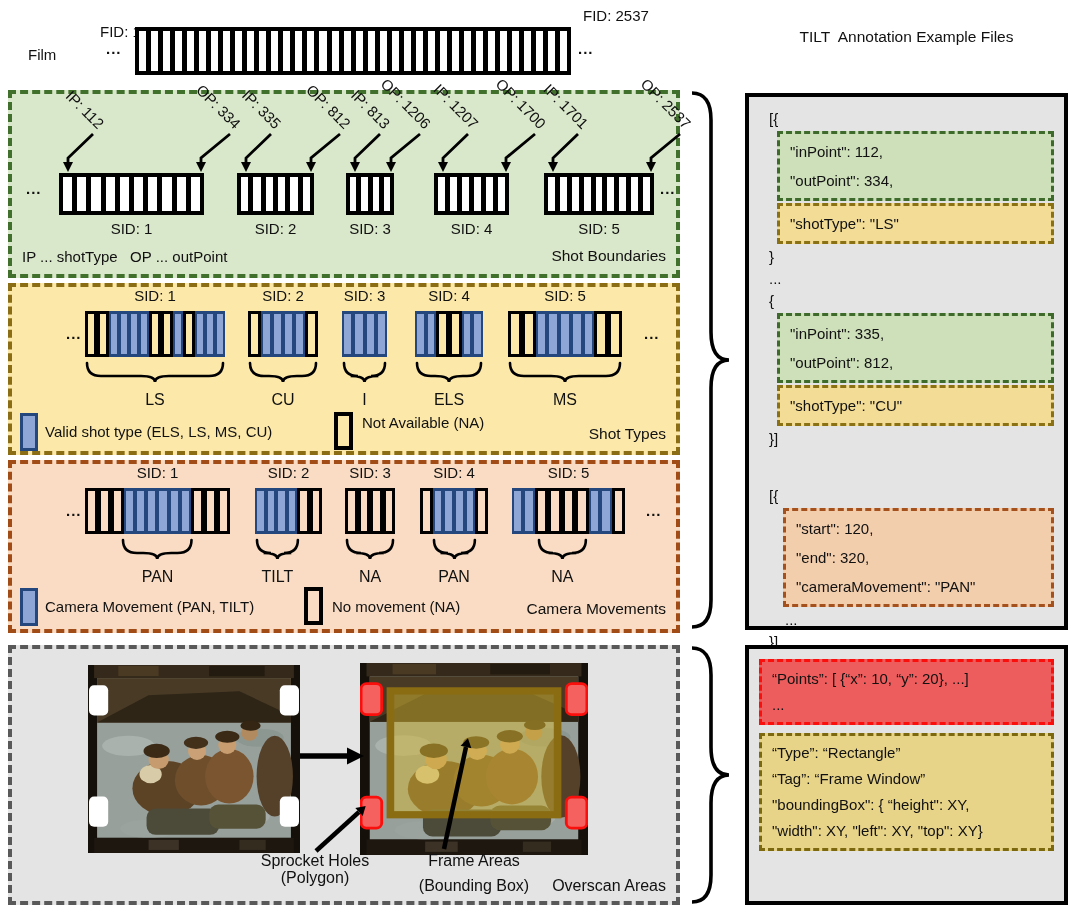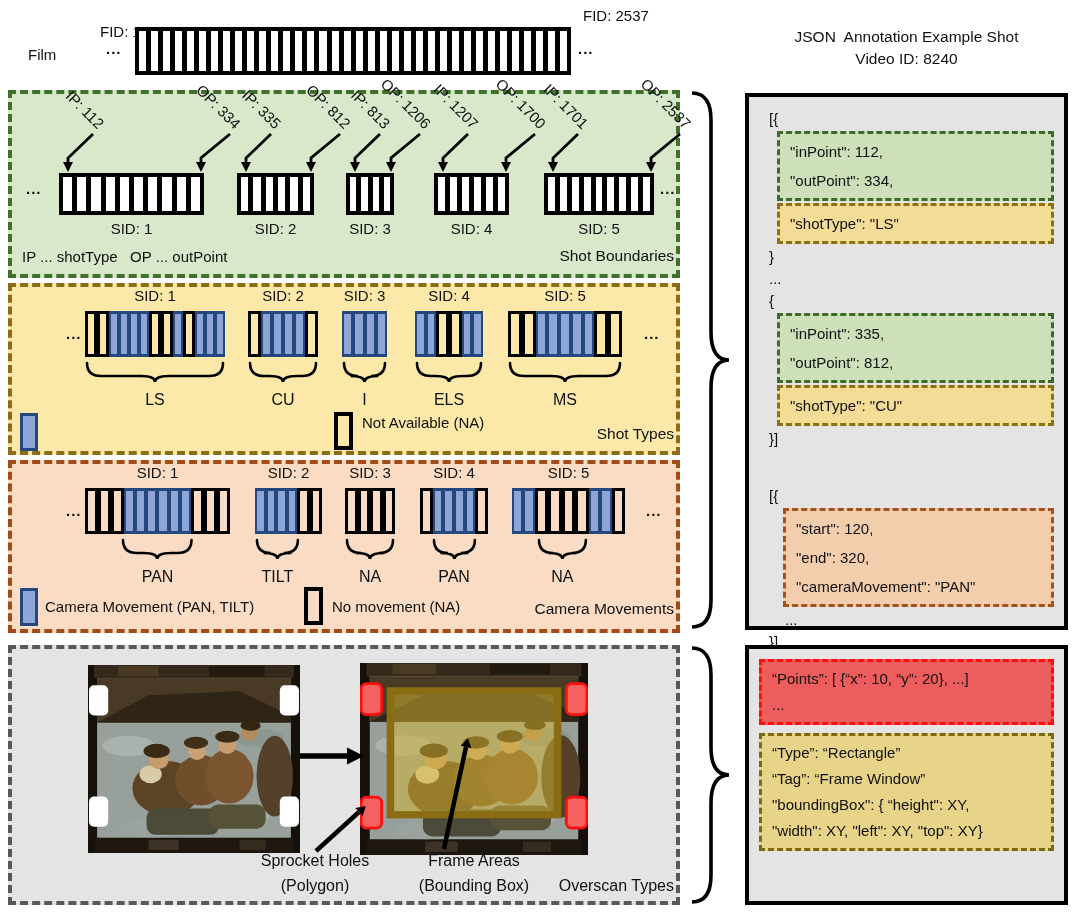--- a/index.html
+++ b/index.html
@@ -10,21 +10,21 @@
   .dots{font-size:15px;font-weight:bold;letter-spacing:1px;}
   .ctr{text-align:center;}
   .pre{white-space:pre;}
 
   
   .secbox{position:absolute;box-sizing:border-box;}
   #box-sb{left:8px;top:90px;width:672px;height:188px;background:#d9e7cb;border:4px dashed #41702c;}
   #box-st{left:8px;top:283px;width:672px;height:172px;background:#fce9a9;border:4px dashed #8a6d14;}
   #box-cm{left:8px;top:460px;width:672px;height:173px;background:#f9dcc3;border:4px dashed #a14c16;}
   #box-os{left:8px;top:645px;width:672px;height:260px;background:#e4e4e4;border:4px dashed #595959;}
-  .sec-title{position:absolute;right:2px;font-size:15.5px;text-align:center;}
+  .sec-title{position:absolute;right:10px;font-size:15.5px;text-align:center;}
 
   
   .strip-plain{position:absolute;background:#000;display:flex;gap:5px;padding:4px;box-sizing:border-box;}
   .strip-plain i{flex:1;background:#fff;}
 
   
   .tstrip{position:absolute;display:flex;}
   .seg{flex:1;display:flex;box-sizing:border-box;}
   .seg.v{background:#24477e;padding:3px 2px;}
   .seg.na{background:#000;padding:3px 3px;}
@@ -418,20 +418,21 @@
         </div>
         <div class="abs" style="left: 0px; top: 74px; width: 114px; height: 24px;">
           <svg width="114" height="23" viewBox="0 0 114 23" style="overflow:visible;display:block">
   <path d="M2,2 Q2,15 16,15 L43,15 Q57,15 57,21 Q57,15 71,15 L98,15 Q112,15 112,2" fill="none" stroke="#000" stroke-width="2.6" stroke-linecap="round"></path>
           </svg>
         </div>
         <div class="bracelab" style="left: 12px; top: 104px; width: 90px;">MS</div>
       </div>
     </div>
   <div class="leg-v" style="left:8px;top:126px"></div>
+  <div class="abs t15" style="left:33px;top:135px">Valid shot type (ELS, LS, MS, CU)</div>
   <div class="leg-na" style="left:322px;top:125px"></div>
   <div class="abs t15" style="left:350px;top:126px">Not Available (NA)</div>
   <div class="sec-title" style="top:138px">Shot Types</div>
 </div>
 
 <div id="box-cm" class="secbox">
   <div class="abs dots" style="left:54px;top:38px">...</div>
   <div class="abs dots" style="left:634px;top:38px">...</div>
   <div id="cm-row">
       <div class="unit" style="left: 73px; top: 0px; width: 145px; height: 130px;">
@@ -690,36 +691,35 @@
     </div>
   <svg class="osarrow" style="left:300px;top:150px" width="70" height="58">
     <line x1="4" y1="52" x2="47" y2="13" stroke="#000" stroke-width="4.5"></line>
     <polygon points="53.7,6.9 50.7,17.1 43.3,8.9" fill="#000"></polygon>
   </svg>
   <svg class="osarrow" style="left:420px;top:82px" width="60" height="125">
     <line x1="12" y1="118" x2="34" y2="16" stroke="#000" stroke-width="4.5"></line>
     <polygon points="35.9,7.2 39.4,17.2 28.6,14.8" fill="#000"></polygon>
   </svg>
   <div class="oslabel" style="left:222px;width:162px;top:203px">Sprocket Holes</div>
-  <div class="oslabel" style="left:222px;width:162px;top:228px">(Polygon)</div>
+  <div class="oslabel" style="left:222px;width:162px;top:220px">(Polygon)</div>
   <div class="oslabel" style="left:386px;width:152px;top:203px">Frame Areas</div>
   <div class="oslabel" style="left:386px;width:152px;top:228px">(Bounding Box)</div>
-  <div class="sec-title" style="top:228px;font-size:16px">Overscan Types</div>
+  <div class="sec-title" style="top:228px;font-size:16px">Overscan Areas</div>
 </div>
 
 <div id="brace1" class="abs" style="left:688px;top:90px"><svg width="44" height="540" viewBox="0 0 44 540">
   <path d="M4,3 Q23,3 23,30 L23,242 Q23,270 41,270 Q23,270 23,298 L23,510 Q23,537 4,537" fill="none" stroke="#000" stroke-width="3.6"></path>
     </svg></div>
 <div id="brace2" class="abs" style="left:688px;top:645px"><svg width="44" height="260" viewBox="0 0 44 260">
   <path d="M4,3 Q23,3 23,30 L23,102 Q23,130 41,130 Q23,130 23,158 L23,230 Q23,257 4,257" fill="none" stroke="#000" stroke-width="3.6"></path>
     </svg></div>
 
 <div class="abs ctr" style="left:745px;top:26px;width:323px">
-  <div style="font-size:15.5px;line-height:22px" class="pre">JSON  Annotation Example Shot</div>
-  <div style="font-size:15.5px;line-height:22px">Video ID: 8240</div>
+  <div style="font-size:15.5px;line-height:22px" class="pre">TILT  Annotation Example Files</div>
 </div>
 
 <div id="jp1" class="jpanel">
   <div class="jline">[{</div>
   <div class="jbox green">
     <div>"inPoint": 112,</div>
     <div>"outPoint": 334,</div>
   </div>
   <div class="jbox yellow">
     <div>"shotType": "LS"</div>

